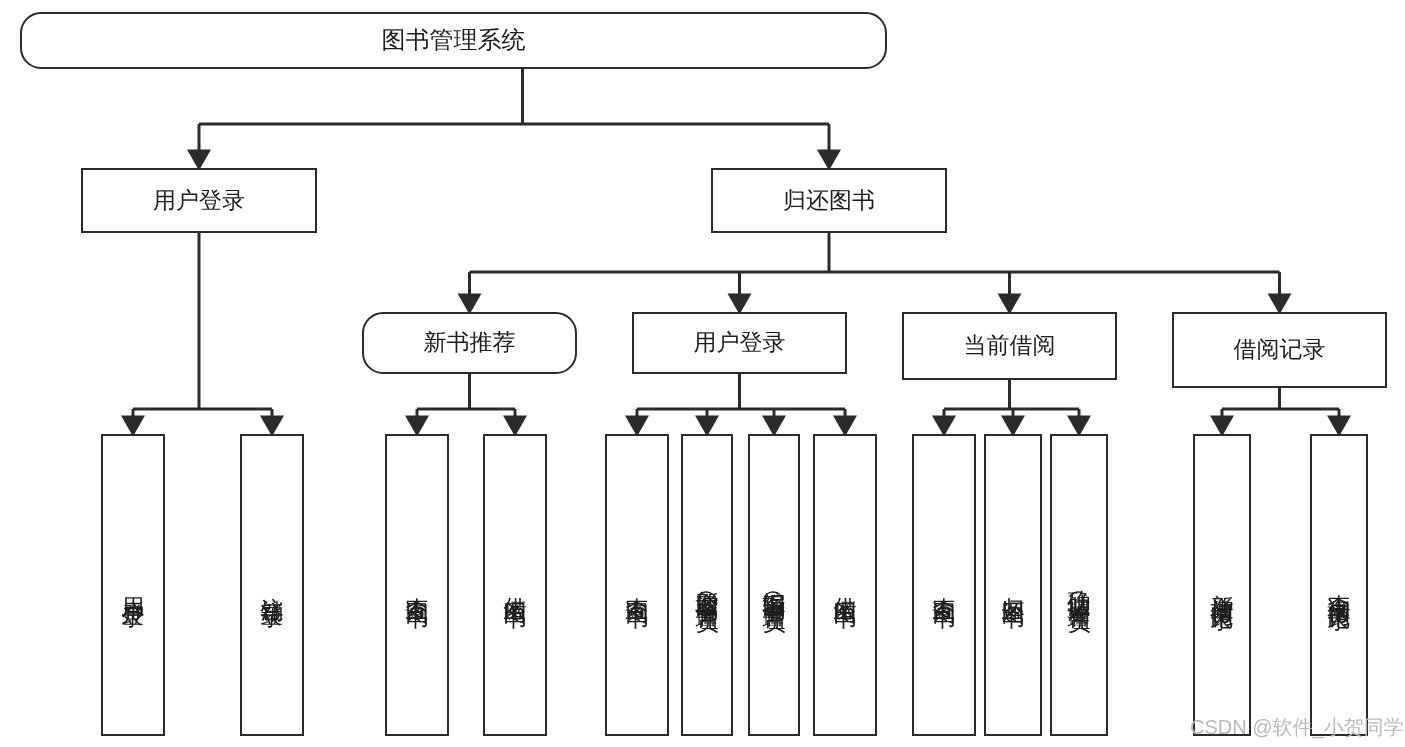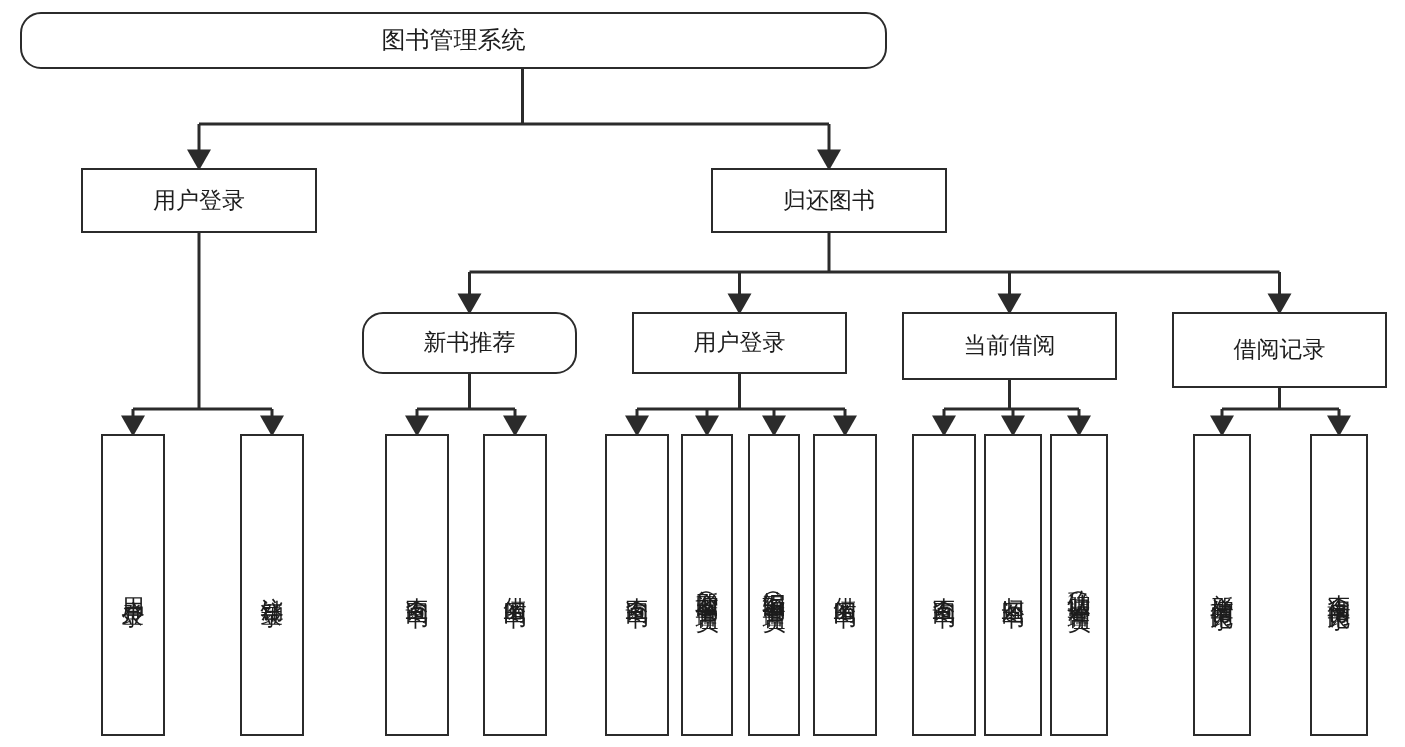--- a/index.html
+++ b/index.html
@@ -168,14 +168,15 @@
         <span class="label">确认归还（管理员）</span>
       </div>
       <div class="node vertical" style="left: 1193px; top: 434px; width: 58px; height: 302px;">
         <span class="label">新增借阅记录</span>
       </div>
       <div class="node vertical" style="left: 1310px; top: 434px; width: 58px; height: 302px;">
         <span class="label">查询借阅记录</span>
       </div>
     </div>
 
+  <div class="watermark" style="left: 1190px; top: 714px;">CSDN @软件_小贺同学</div>
 
 </div>
 
 </body></html>

